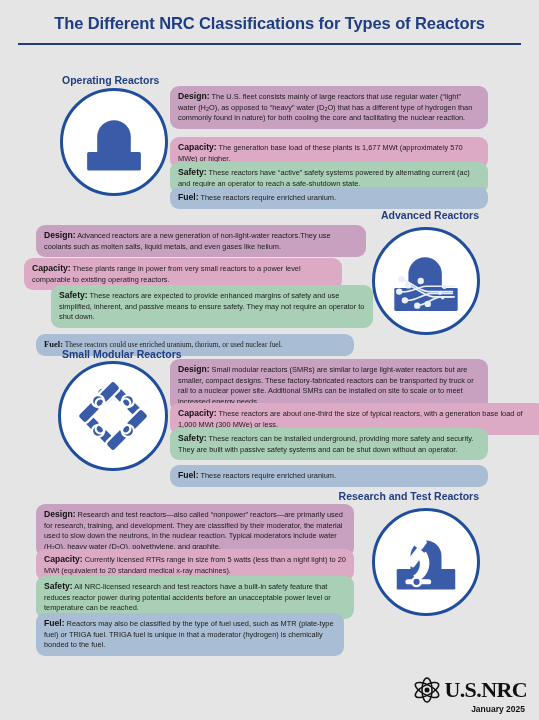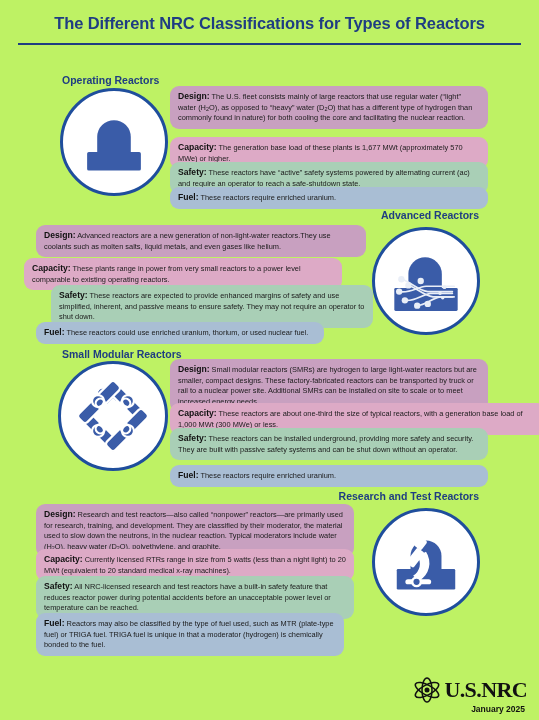--- a/index.html
+++ b/index.html
@@ -6,21 +6,21 @@
   html, body {
     margin: 0; padding: 0;
     width: 539px; height: 720px;
     background: #ffffff;
     font-family: "Liberation Sans", sans-serif;
     overflow: hidden;
   }
   #page {
     position: relative;
     width: 539px; height: 720px;
-    background: #bef264;
+    background: #e5e5e5;
   }
 
   
   .main-title {
     position: absolute;
     left: 0; right: 0; top: 14px;
     text-align: center;
     color: #1f3d82;
     font-size: 16.5px;
     font-weight: bold;
@@ -170,21 +170,21 @@
   </div>
 
   <div class="row c-capacity" style="left:24px; top:258px; width:318px;">
     <b>Capacity:</b><span> These plants range in power from very small reactors to a power level comparable to existing operating reactors.</span>
   </div>
 
   <div class="row c-safety" style="left:51px; top:285px; width:322px;">
     <b>Safety:</b><span> These reactors are expected to provide enhanced margins of safety and use simplified, inherent, and passive means to ensure safety. They may not require an operator to shut down.</span>
   </div>
 
-  <div class="row c-fuel" style="left:36px; top:322px; width:288px;">
+  <div class="row c-fuel" style="left:36px; top:334px; width:318px;font-family:Liberation Serif, serif;">
     <b>Fuel:</b><span> These reactors could use enriched uranium, thorium, or used nuclear fuel.</span>
   </div>
 
   <div class="sec-head" style="left:62px; top:348px;">Small Modular Reactors</div>
 
   <div class="icon-circle" style="left:58px; top:361px; width:110px; height:110px;">
     <svg width="92" height="92" viewBox="0 0 100 100" aria-hidden="true">
       <g fill="#3a5ca8" stroke="#ffffff" stroke-width="2.4" transform="rotate(45 50 50)">
         <path d="M20 18 h22 a5.5 5.5 0 0 1 0 11 h-0 a5.5 5.5 0 0 0 0 11 h0 v-0 h-22 a5.5 5.5 0 0 1 0-11 a5.5 5.5 0 0 0 0-11 z" transform="translate(4,6)"></path>
         <rect x="22" y="22" width="26" height="13" rx="4"></rect>
@@ -204,21 +204,21 @@
         <circle cx="50" cy="30.5" r="5"></circle>
         <circle cx="50" cy="69.5" r="5"></circle>
         <circle cx="30.5" cy="50" r="5"></circle>
         <circle cx="69.5" cy="50" r="5"></circle>
       </g>
       <rect x="36" y="36" width="28" height="28" transform="rotate(45 50 50)" fill="#ffffff"></rect>
     </svg>
   </div>
 
   <div class="row c-design" style="left:170px; top:359px; width:318px;">
-    <b>Design:</b><span> Small modular reactors (SMRs) are hydrogen to large light-water reactors but are smaller, compact designs. These factory-fabricated reactors can be transported by truck or rail to a nuclear power site. Additional SMRs can be installed on site to scale or to meet increased energy needs.</span>
+    <b>Design:</b><span> Small modular reactors (SMRs) are similar to large light-water reactors but are smaller, compact designs. These factory-fabricated reactors can be transported by truck or rail to a nuclear power site. Additional SMRs can be installed on site to scale or to meet increased energy needs.</span>
   </div>
 
   <div class="row c-capacity" style="left:170px; top:403px; width:376px;">
     <b>Capacity:</b><span> These reactors are about one-third the size of typical reactors, with a generation base load of 1,000 MWt (300 MWe) or less.</span>
   </div>
 
   <div class="row c-safety" style="left:170px; top:428px; width:318px;">
     <b>Safety:</b><span> These reactors can be installed underground, providing more safety and security. They are built with passive safety systems and can be shut down without an operator.</span>
   </div>
 

